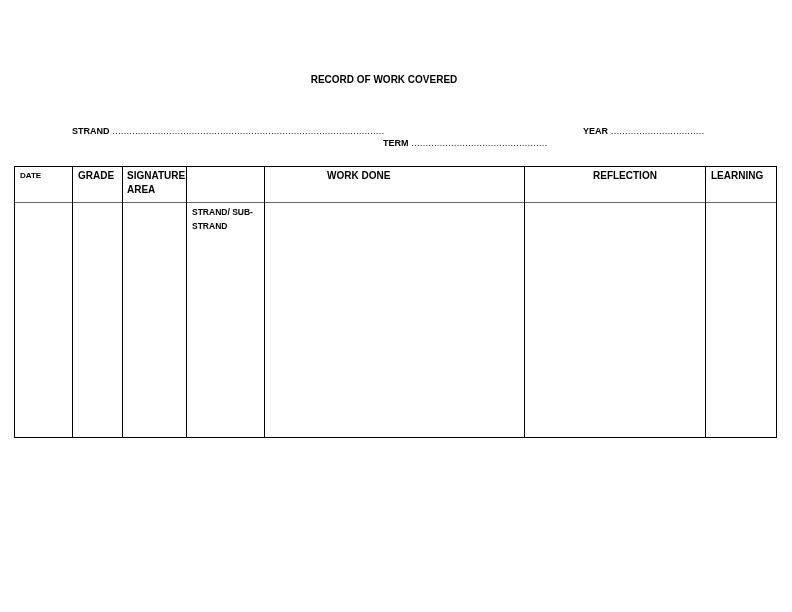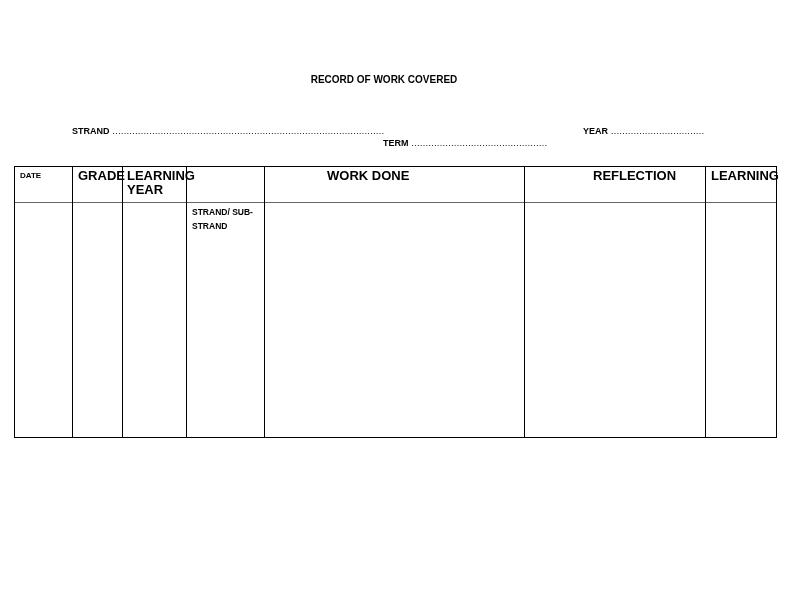--- a/index.html
+++ b/index.html
@@ -6,21 +6,21 @@
   body { width: 792px; height: 612px; position: relative; overflow: hidden;
          font-family: "Liberation Sans", "DejaVu Sans", sans-serif; color: #000; }
   .title { position: absolute; top: 74px; left: 0; width: 768px; text-align: center;
            font-weight: bold; font-size: 10px; letter-spacing: 0; }
   .meta { position: absolute; top: 126px; font-weight: bold; font-size: 9px; white-space: nowrap; }
   .meta .dots { font-weight: normal; letter-spacing: -0.5px; }
   .tbl { position: absolute; left: 14px; top: 166px; width: 763px; height: 272px;
          border: 1px solid #000; box-sizing: border-box; }
   .hdr-line { position: absolute; left: 0; right: 0; top: 35px; height: 1px; background: #666; }
   .vline { position: absolute; top: 0; bottom: 0; width: 1px; background: #000; }
-  .hcell { position: absolute; top: 2px; font-weight: bold; font-size: 13px; line-height: 14px; }
+  .hcell { position: absolute; top: 2px; font-weight: bold; font-size: 10px; line-height: 14px; }
 </style>
 </head>
 <body>
 
 <div class="title">RECORD OF WORK COVERED</div>
 
 <div class="meta" style="left:72px;">
   <span>STRAND</span>
   <span class="dots">……………………………………………………………………………………</span>
 </div>
@@ -38,21 +38,21 @@
 
   <div class="vline" style="left:57px;"></div>
   <div class="vline" style="left:107px;"></div>
   <div class="vline" style="left:171px;"></div>
   <div class="vline" style="left:249px;"></div>
   <div class="vline" style="left:509px;"></div>
   <div class="vline" style="left:690px;"></div>
 
   <div class="hcell" style="left:5px; font-size:8px;">DATE</div>
   <div class="hcell" style="left:63px;">GRADE</div>
-  <div class="hcell" style="left:112px; width:58px;">LEARNING YEAR</div>
+  <div class="hcell" style="left:112px; width:58px;">SIGNATURE AREA</div>
   <div class="hcell" style="left:177px; width:68px; font-size:8.5px;margin-top:36px;">STRAND/ SUB-STRAND</div>
   <div class="hcell" style="left:312px;">WORK DONE</div>
   <div class="hcell" style="left:578px;text-align:right;">REFLECTION</div>
   <div class="hcell" style="left:696px;">LEARNING</div>
 
   <div style="position:absolute; left:1px; top:37px; width:56px; bottom:0;"></div>
   <div style="position:absolute; left:58px; top:37px; width:49px; bottom:0;"></div>
   <div style="position:absolute; left:108px; top:37px; width:63px; bottom:0;"></div>
   <div style="position:absolute; left:172px; top:37px; width:77px; bottom:0;"></div>
   <div style="position:absolute; left:250px; top:37px; width:259px; bottom:0;"></div>

